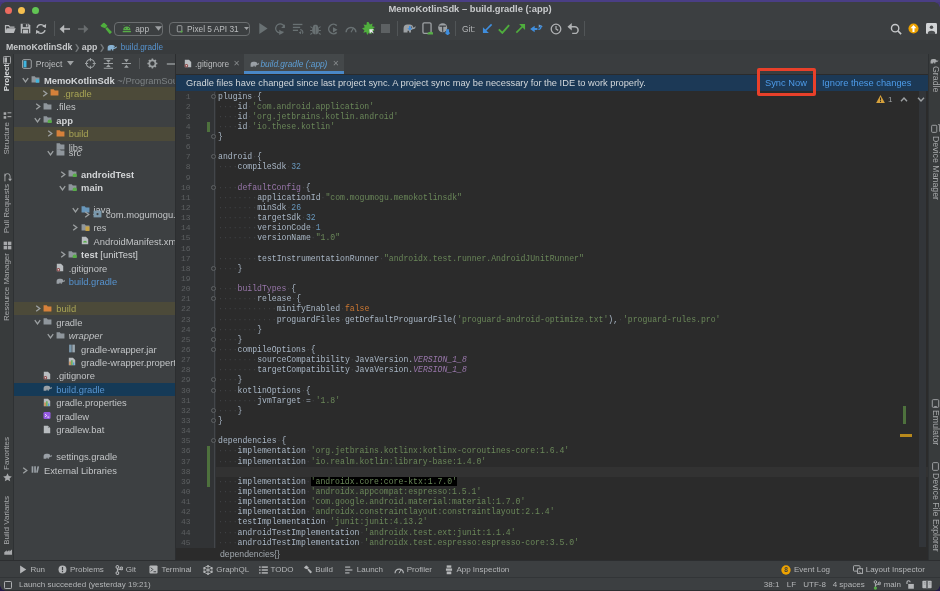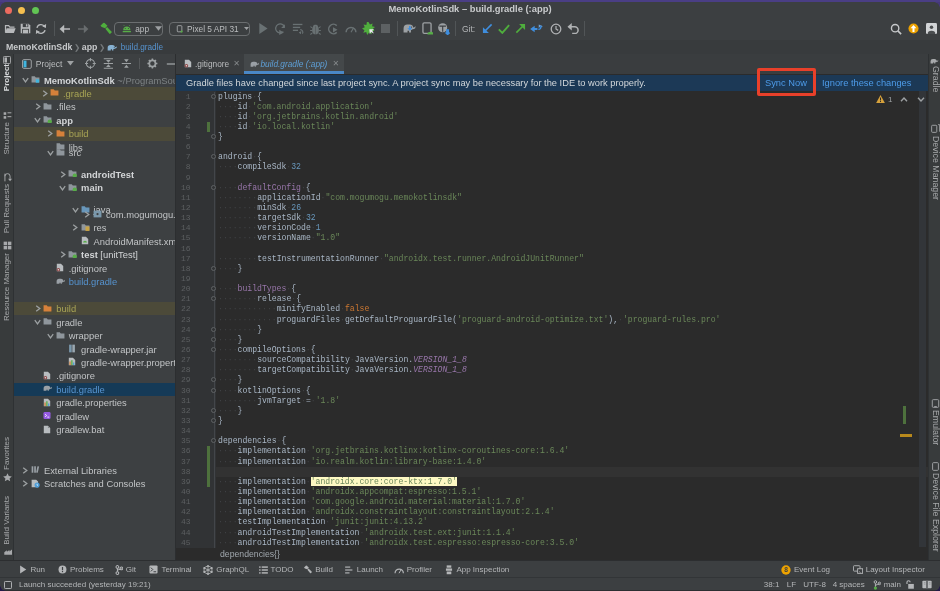--- a/index.html
+++ b/index.html
@@ -41,21 +41,21 @@
 #banner { position:absolute; left:0; top:20.5px; width:752px; height:16px; background:#1c3956; color:#d3d7da; font-size:9.3px; display:flex; align-items:center; white-space:nowrap; }
 .blink { color:#4d9be9; }
 #gutter { position:absolute; left:0; top:36.5px; width:40px; height:470px; background:#313335; }
 #lnums { position:absolute; left:0; top:37.5px; width:14.5px; font-family:"Liberation Mono", monospace; font-size:8px; line-height:10.14px; color:#5c5f61; text-align:right; white-space:pre; }
 #code { position:absolute; left:42px; top:37.5px; font-family:"Liberation Mono", monospace; font-size:8.15px; line-height:10.14px; color:#a9b7c6; white-space:pre; }
 #code .s { color:#6a8759; }
 #code .n { color:#6897bb; }
 #code .k { color:#cc7832; }
 #code .p { color:#9876aa; }
 #code .pi { color:#9876aa; font-style:italic; }
-#code .w { background:#fef9c3; }
+#code .w { background:#000000; }
 #code i { color:#404346; font-style:normal; }
 .gbar { position:absolute; left:31px; width:3px; background:#4e713d; }
 #ebread { position:absolute; left:0; top:493.5px; width:752px; height:12.5px; background:#2b2b2b; color:#a1a8ae; font-size:8.7px; display:flex; align-items:center; }
 
 #botbar { position:absolute; left:0; top:560px; width:940px; height:17px; background:#3c3f41; border-top:1px solid #2c2e30; color:#b4b6b8; font-size:8px; }
 .bitem { position:absolute; top:0; height:17px; display:flex; align-items:center; gap:3px; }
 #statusbar { position:absolute; left:0; top:577px; width:940px; height:12.5px; background:#3c3f41; border-top:1px solid #323537; color:#b4b6b8; font-size:8px; }
 #botedge { position:absolute; left:0; top:589.5px; width:940px; height:1.5px; background:#2c2e31; }
 
 svg { display:block; }
@@ -614,21 +614,21 @@
           <path d="M0.8 1.2 L3.5 4.8 L6.2 1.2" stroke="#9da1a3" stroke-width="1.3" fill="none"></path>
         </svg>
       </span>
       <span class="ticon">
         <svg width="9" height="8" viewBox="0 0 16 14">
           <path fill="#8f969c" d="M1 13 V2 h5.7 l1.8 2.3 H15 V13 Z"></path>
         </svg>
       </span>
       <span>gradle</span>
     </div>
-  <div class="trow" style="top:274.85px;padding-left:30.7px;">
+  <div class="trow" style="top:274.85px;padding-left:30.7px;font-style:italic;">
       <span class="chev">
         <svg width="7" height="6" viewBox="0 0 7 6">
           <path d="M0.8 1.2 L3.5 4.8 L6.2 1.2" stroke="#9da1a3" stroke-width="1.3" fill="none"></path>
         </svg>
       </span>
       <span class="ticon">
         <svg width="9" height="8" viewBox="0 0 16 14">
           <path fill="#8f969c" d="M1 13 V2 h5.7 l1.8 2.3 H15 V13 Z"></path>
         </svg>
       </span>
@@ -700,52 +700,46 @@
     </div>
   <div class="trow" style="top:369.00px;padding-left:18.3px;">
       <span class="chev"></span>
       <span class="ticon">
         <svg width="8" height="9" viewBox="0 0 12 14">
           <path fill="#b8bcbf" d="M1 1 h6.5 l3.5 3.5 V13 H1 Z"></path>
           <path fill="#83878a" d="M7.5 1 l3.5 3.5 h-3.5 Z"></path>
         </svg>
       </span>
       <span>gradlew.bat</span>
+    </div>
+  <div class="trow" style="top:395.90px;padding-left:18.3px;">
+      <span class="chev"></span>
+      <span class="ticon">
+        <svg width="11" height="8" viewBox="0 0 18 13">
+          <path fill="#9aa0a6" d="M1 11 V7 a4.2 4.2 0 0 1 4.2-4.2 h3 a4 4 0 0 1 3.9 3.1 c1.8 .3 2.4-.8 2.4-1.8 .9 2.3-.4 4-2.5 3.8 -.5 .7-1.4 1-2.4 .9 V11 h-2.1 v-1.7 h-1.8 V11 Z"></path>
+        </svg>
+      </span>
+      <span>settings.gradle</span>
     </div>
   <div class="trow" style="top:409.35px;padding-left:5.9px;">
       <span class="chev">
         <svg width="6" height="7" viewBox="0 0 6 7">
           <path d="M1.2 0.8 L4.8 3.5 L1.2 6.2" stroke="#9da1a3" stroke-width="1.3" fill="none"></path>
         </svg>
       </span>
       <span class="ticon">
         <svg width="9" height="9" viewBox="0 0 14 14">
           <g fill="#9aa0a6">
             <rect x="1" y="2" width="2.6" height="10"></rect>
             <rect x="5" y="2" width="2.6" height="10"></rect>
             <rect x="9" y="2" width="2.6" height="10" transform="rotate(12 10 7)"></rect>
           </g>
         </svg>
       </span>
       <span>External Libraries</span>
-    </div>
-  <div class="trow" style="top:422.80px;padding-left:5.9px;">
-      <span class="chev">
-        <svg width="6" height="7" viewBox="0 0 6 7">
-          <path d="M1.2 0.8 L4.8 3.5 L1.2 6.2" stroke="#9da1a3" stroke-width="1.3" fill="none"></path>
-        </svg>
-      </span>
-      <span class="ticon">
-        <svg width="9" height="9" viewBox="0 0 14 14">
-          <path fill="#b8bcbf" d="M1 1 h7 l3 3 V13 H1 Z"></path>
-          <circle cx="9.5" cy="9.5" r="4" fill="#4f9ed8"></circle>
-          <path stroke="#fff" stroke-width="1" fill="none" d="M9.5 7.5 V9.5 L11 10.5"></path>
-        </svg>
-      </span>
-      <span>Scratches and Consoles</span>
     </div>
 </div>
 <div id="editor">
   <div style="position:absolute;left:39px;top:412.7px;width:713px;height:10.14px;background:#323232;"></div>
   <div id="gutter"></div>
   <div style="position:absolute;left:742.5px;top:36.5px;width:7px;height:456px;background:#323539;"></div>
   <div style="position:absolute;left:37.5px;top:37.5px;width:1px;height:466px;background:#43464a;"></div>
   <div class="gbar" style="top:67.92px;height:10.14px;"></div>
     <div class="gbar" style="top:392.40px;height:10.14px;"></div>
     <div class="gbar" style="top:402.54px;height:10.14px;"></div>
@@ -807,21 +801,21 @@
 39
 40
 41
 42
 43
 44
 45</div>
   <div id="code">plugins<i>·</i>{
 <i>·</i><i>·</i><i>·</i><i>·</i>id<i>·</i><span class="s">'com.android.application'</span>
 <i>·</i><i>·</i><i>·</i><i>·</i>id<i>·</i><span class="s">'org.jetbrains.kotlin.android'</span>
-<i>·</i><i>·</i><i>·</i><i>·</i>id<i>·</i><span class="s">'io.local.kotlin'</span>
+<i>·</i><i>·</i><i>·</i><i>·</i>id<i>·</i><span class="s">'io.these.kotlin'</span>
 }
 
 android<i>·</i>{
 <i>·</i><i>·</i><i>·</i><i>·</i>compileSdk<i>·</i><span class="n">32</span>
 
 <i>·</i><i>·</i><i>·</i><i>·</i><span class="p">defaultConfig</span><i>·</i>{
 <i>·</i><i>·</i><i>·</i><i>·</i><i>·</i><i>·</i><i>·</i><i>·</i>applicationId<i>·</i><span class="s">"com.mogumogu.memokotlinsdk"</span>
 <i>·</i><i>·</i><i>·</i><i>·</i><i>·</i><i>·</i><i>·</i><i>·</i>minSdk<i>·</i><span class="n">26</span>
 <i>·</i><i>·</i><i>·</i><i>·</i><i>·</i><i>·</i><i>·</i><i>·</i>targetSdk<i>·</i><span class="n">32</span>
 <i>·</i><i>·</i><i>·</i><i>·</i><i>·</i><i>·</i><i>·</i><i>·</i>versionCode<i>·</i><span class="n">1</span>

